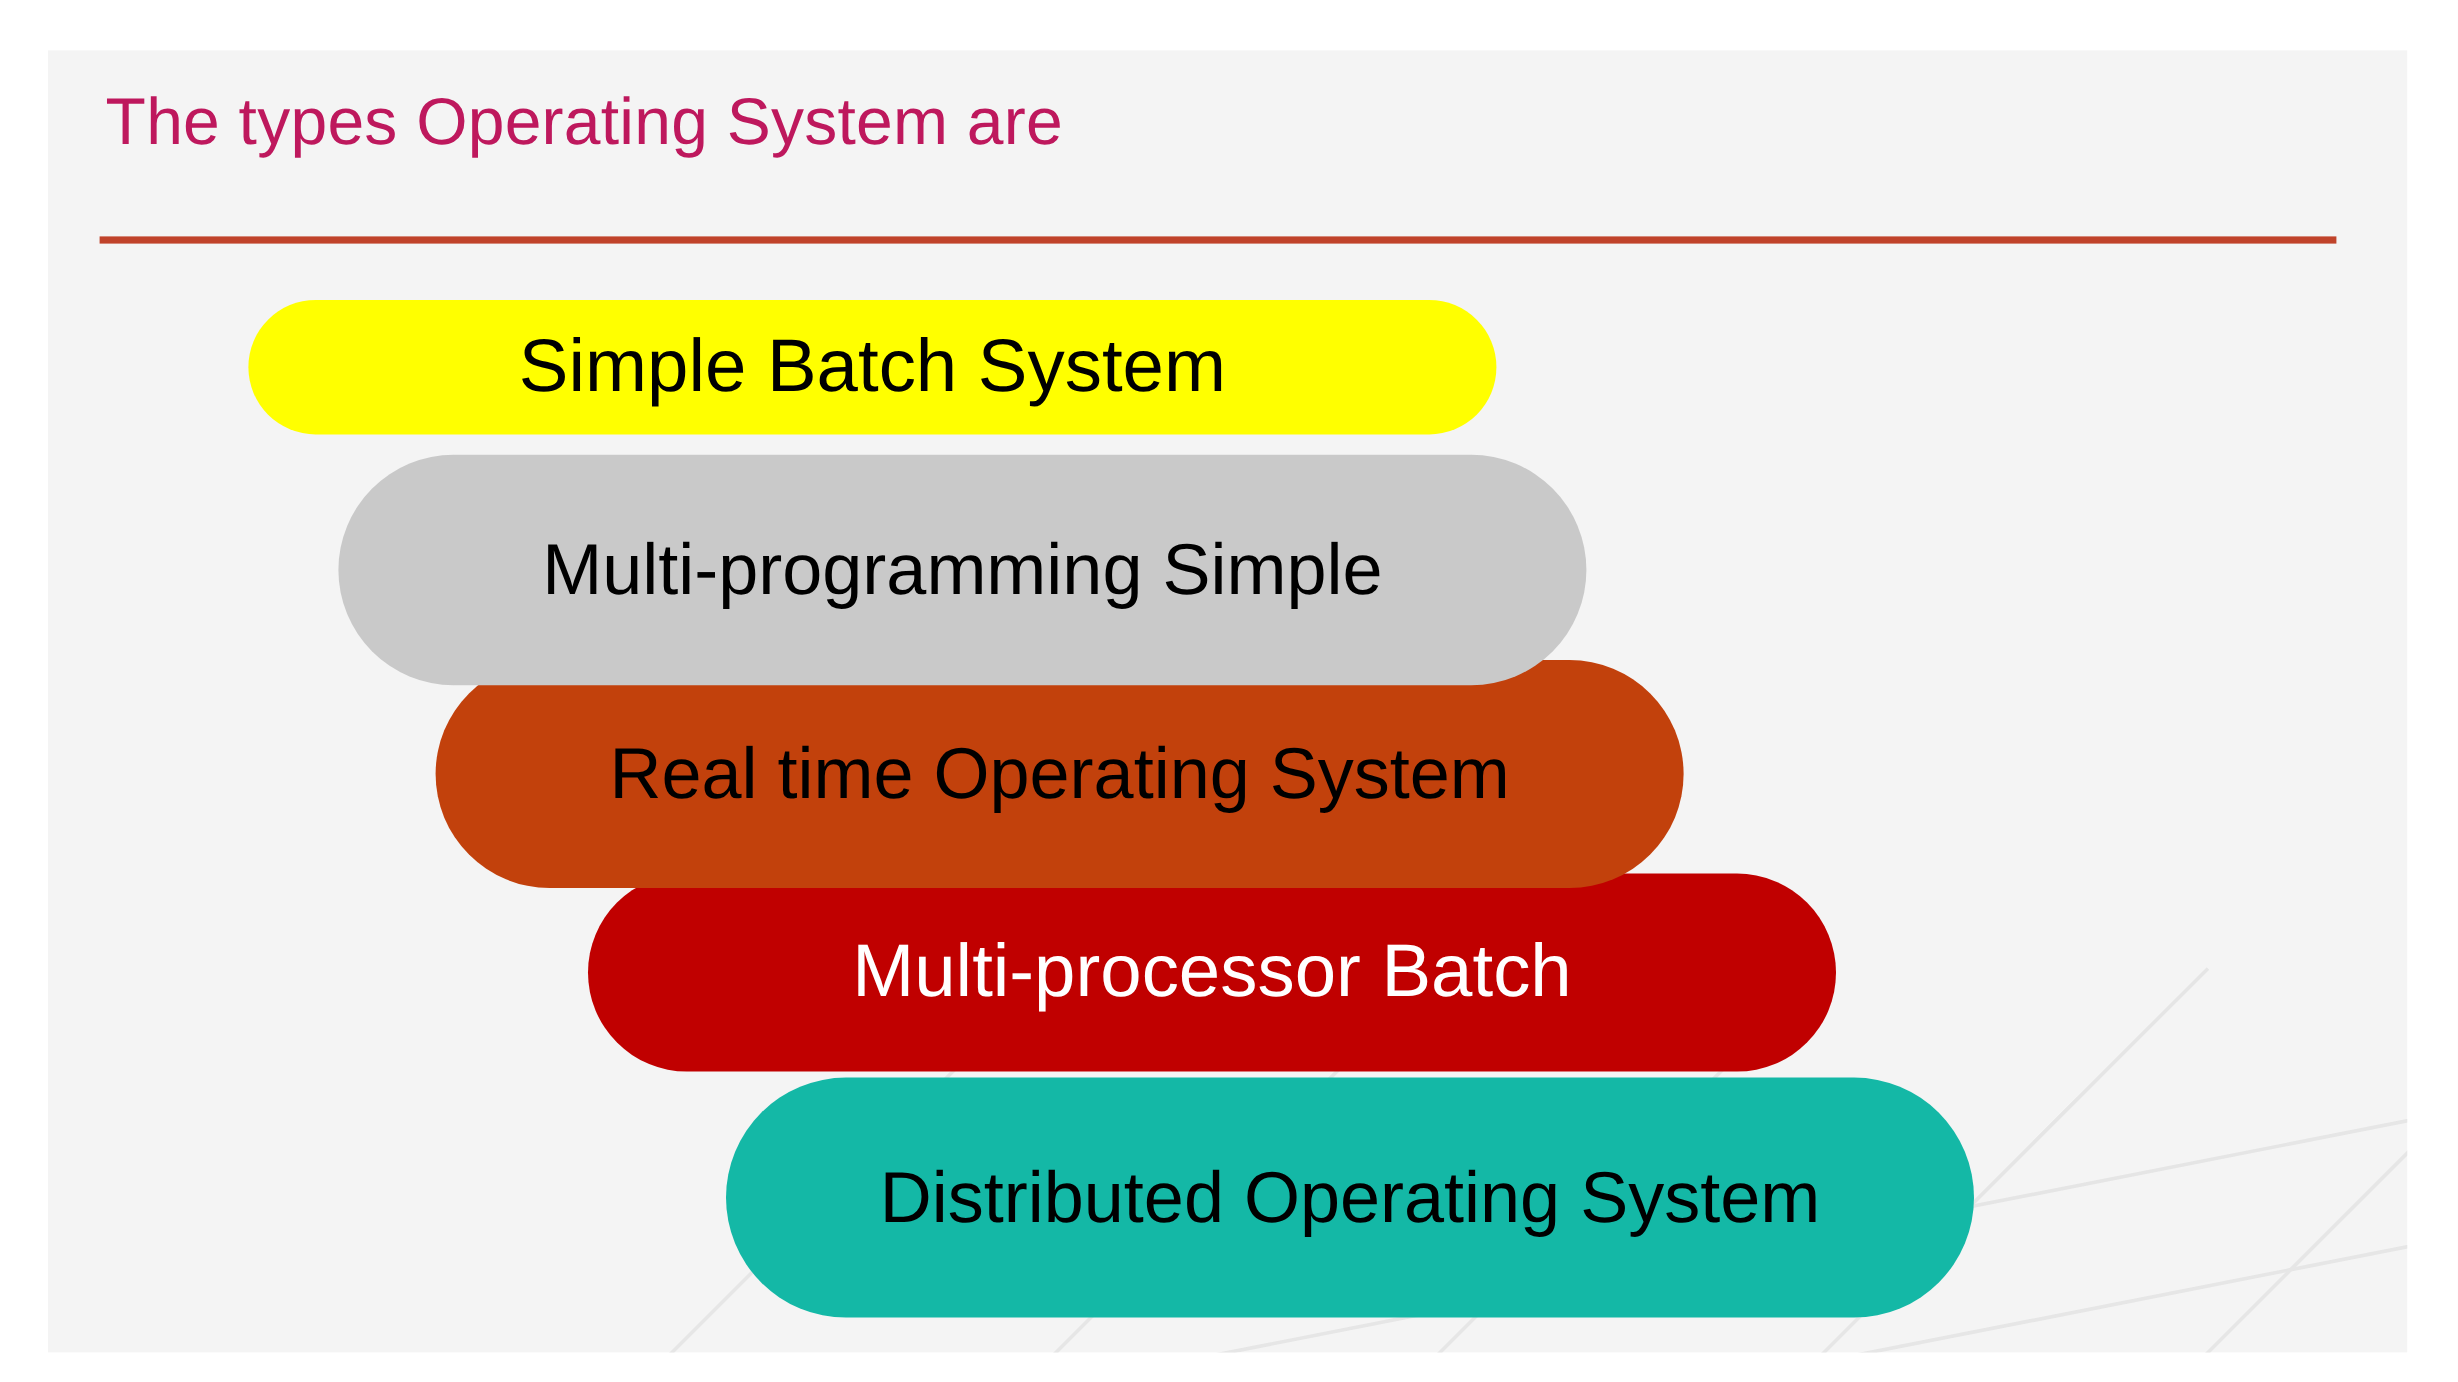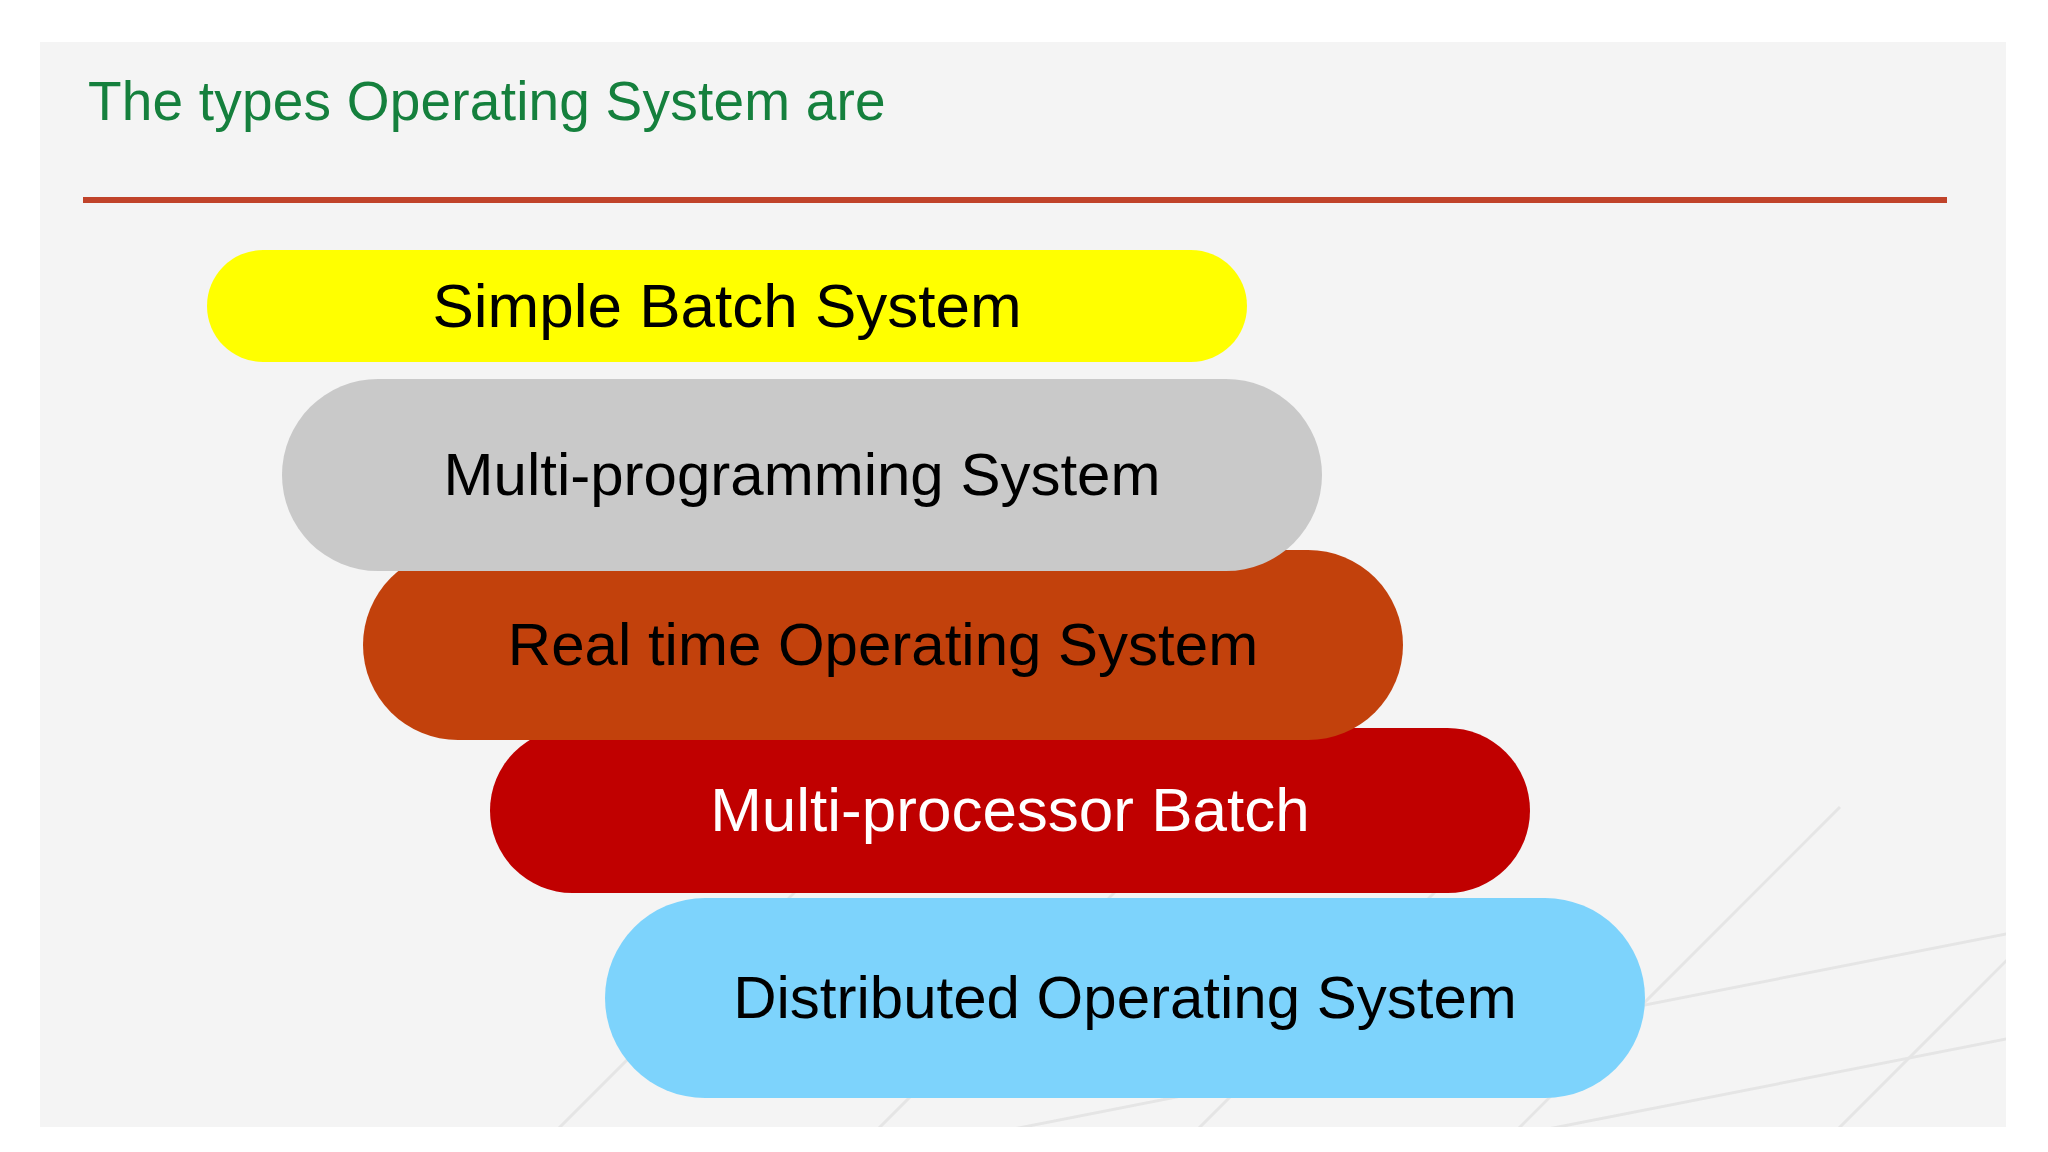--- a/index.html
+++ b/index.html
@@ -126,37 +126,37 @@
         <line x1="940" y1="1180" x2="1820" y2="300"></line>
         <line x1="1260" y1="1180" x2="2140" y2="300"></line>
         <line x1="1580" y1="1180" x2="2460" y2="300"></line>
         <line x1="1900" y1="1180" x2="2780" y2="300"></line>
         <line x1="2220" y1="1180" x2="2800" y2="600"></line>
       </g>
     </svg>
   </div>
 
   <div id="title-block">
-    <div id="page-title" style="color: #15803d;">The types Operating System are</div>
+    <div id="page-title" style="color: #be185d;">The types Operating System are</div>
   </div>
   <div id="title-rule" style="background: rgb(192, 67, 42);"></div>
 
   <div class="pill" id="pill-simple-batch" style="background: rgb(255, 255, 0); color: rgb(0, 0, 0);">
     <span class="pill-label">Simple Batch System</span>
   </div>
 
   <div class="pill" id="pill-multi-programming" style="background: rgb(201, 201, 201); color: rgb(0, 0, 0);">
-    <span class="pill-label">Multi-programming System</span>
+    <span class="pill-label">Multi-programming Simple</span>
   </div>
 
   <div class="pill" id="pill-real-time" style="background: #c2410c; color: rgb(0, 0, 0);">
     <span class="pill-label">Real time Operating System</span>
   </div>
 
   <div class="pill" id="pill-multi-processor" style="background: rgb(192, 0, 0); color: rgb(255, 255, 255);">
     <span class="pill-label">Multi-processor Batch</span>
   </div>
 
-  <div class="pill" id="pill-distributed" style="background: #7dd3fc; color: rgb(0, 0, 0); justify-content: flex-end;">
+  <div class="pill" id="pill-distributed" style="background: #14b8a6; color: rgb(0, 0, 0); justify-content: flex-end;">
     <span class="pill-label">Distributed Operating System</span>
   </div>
 
 </div>
 
 </body></html>

